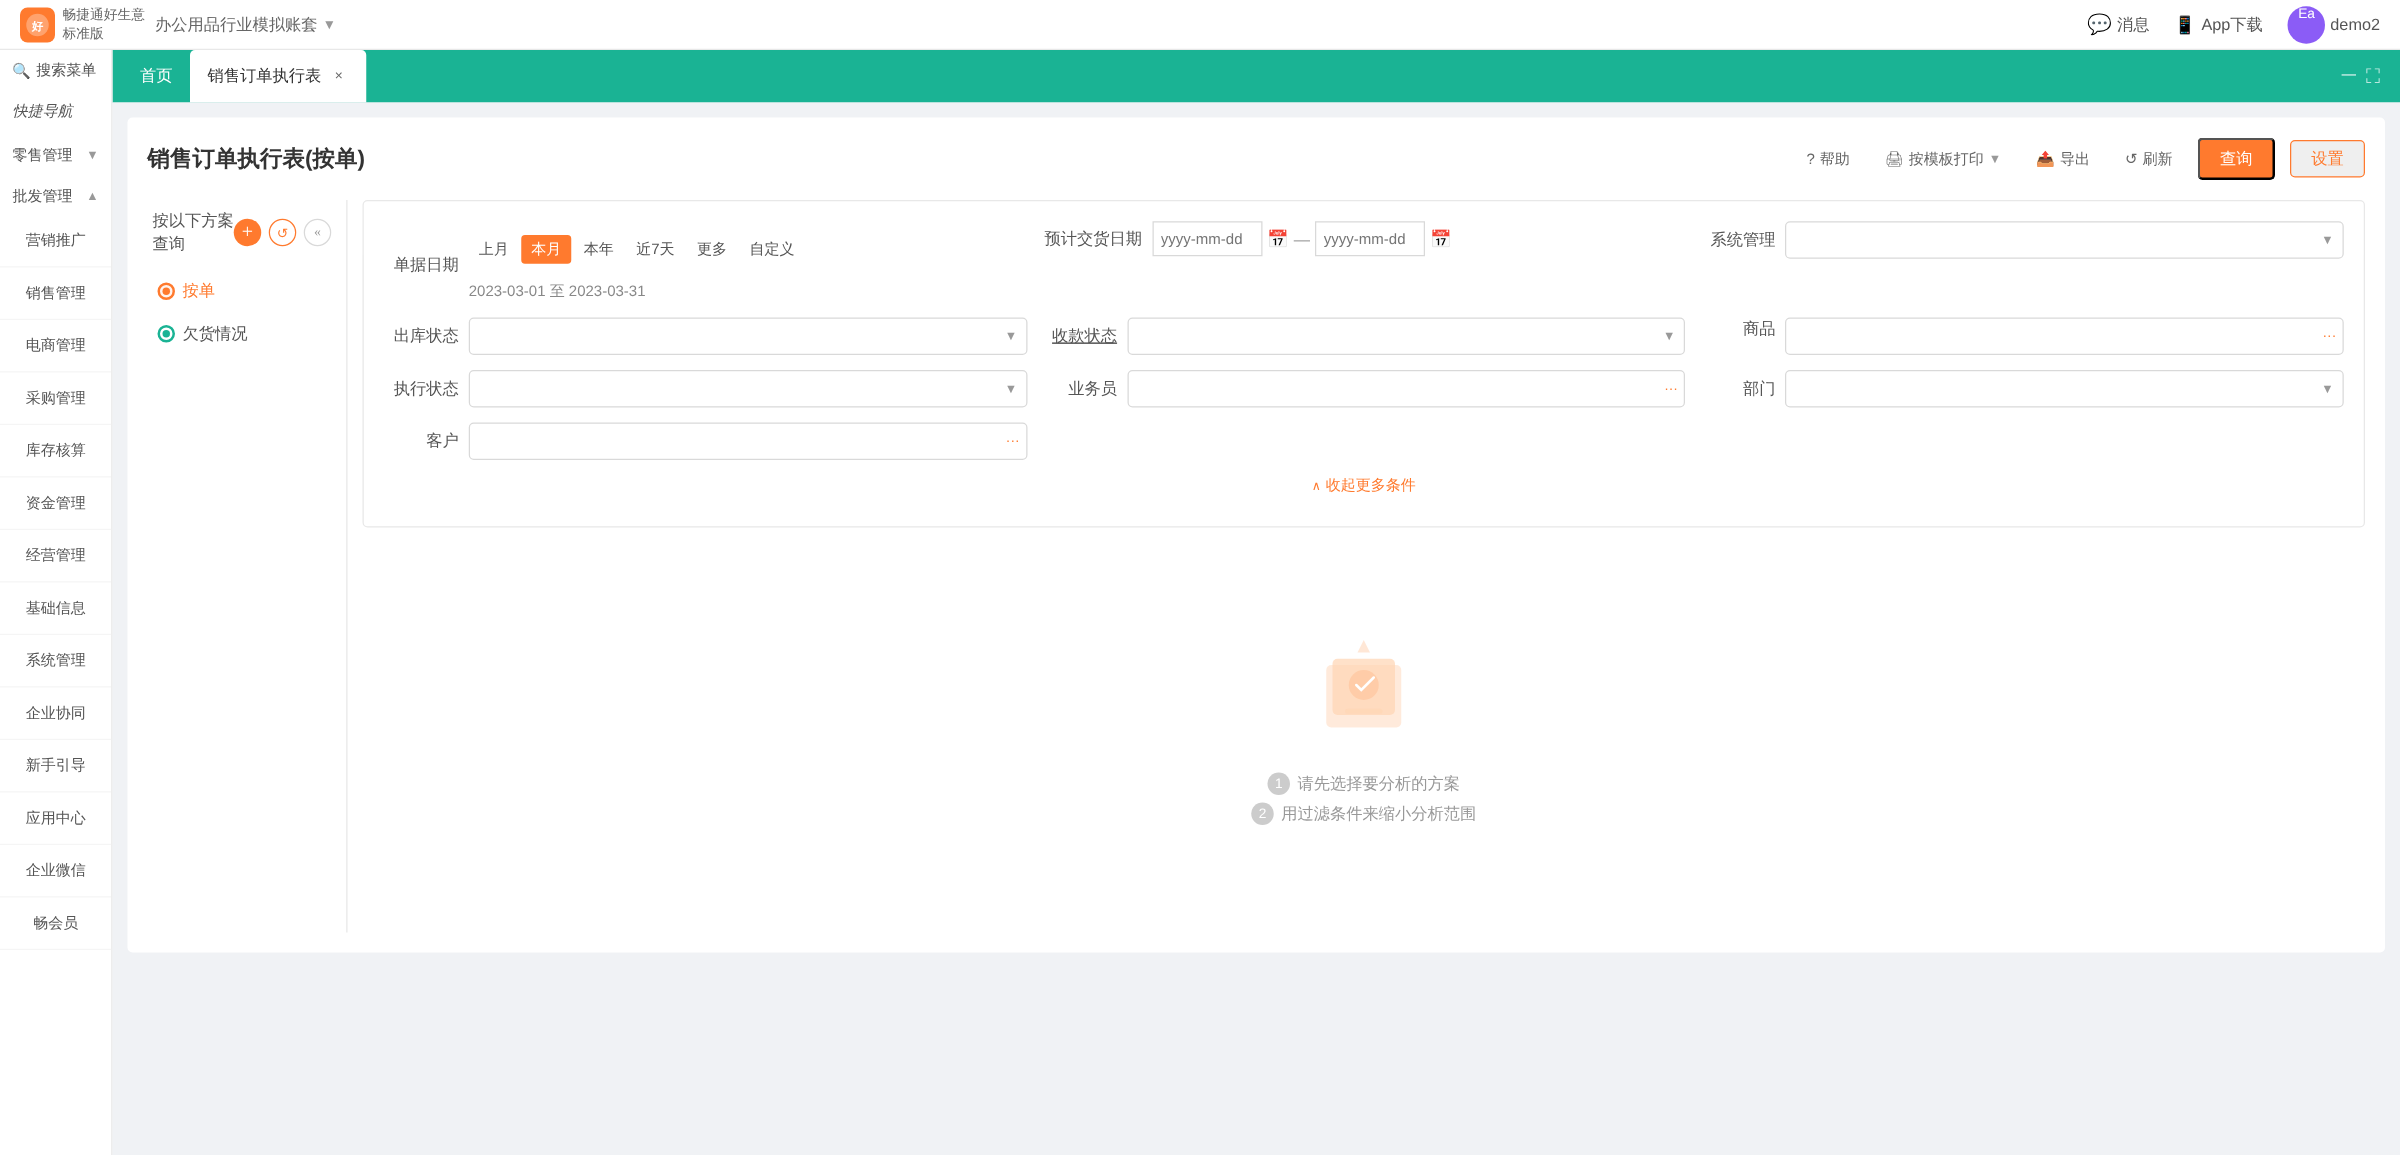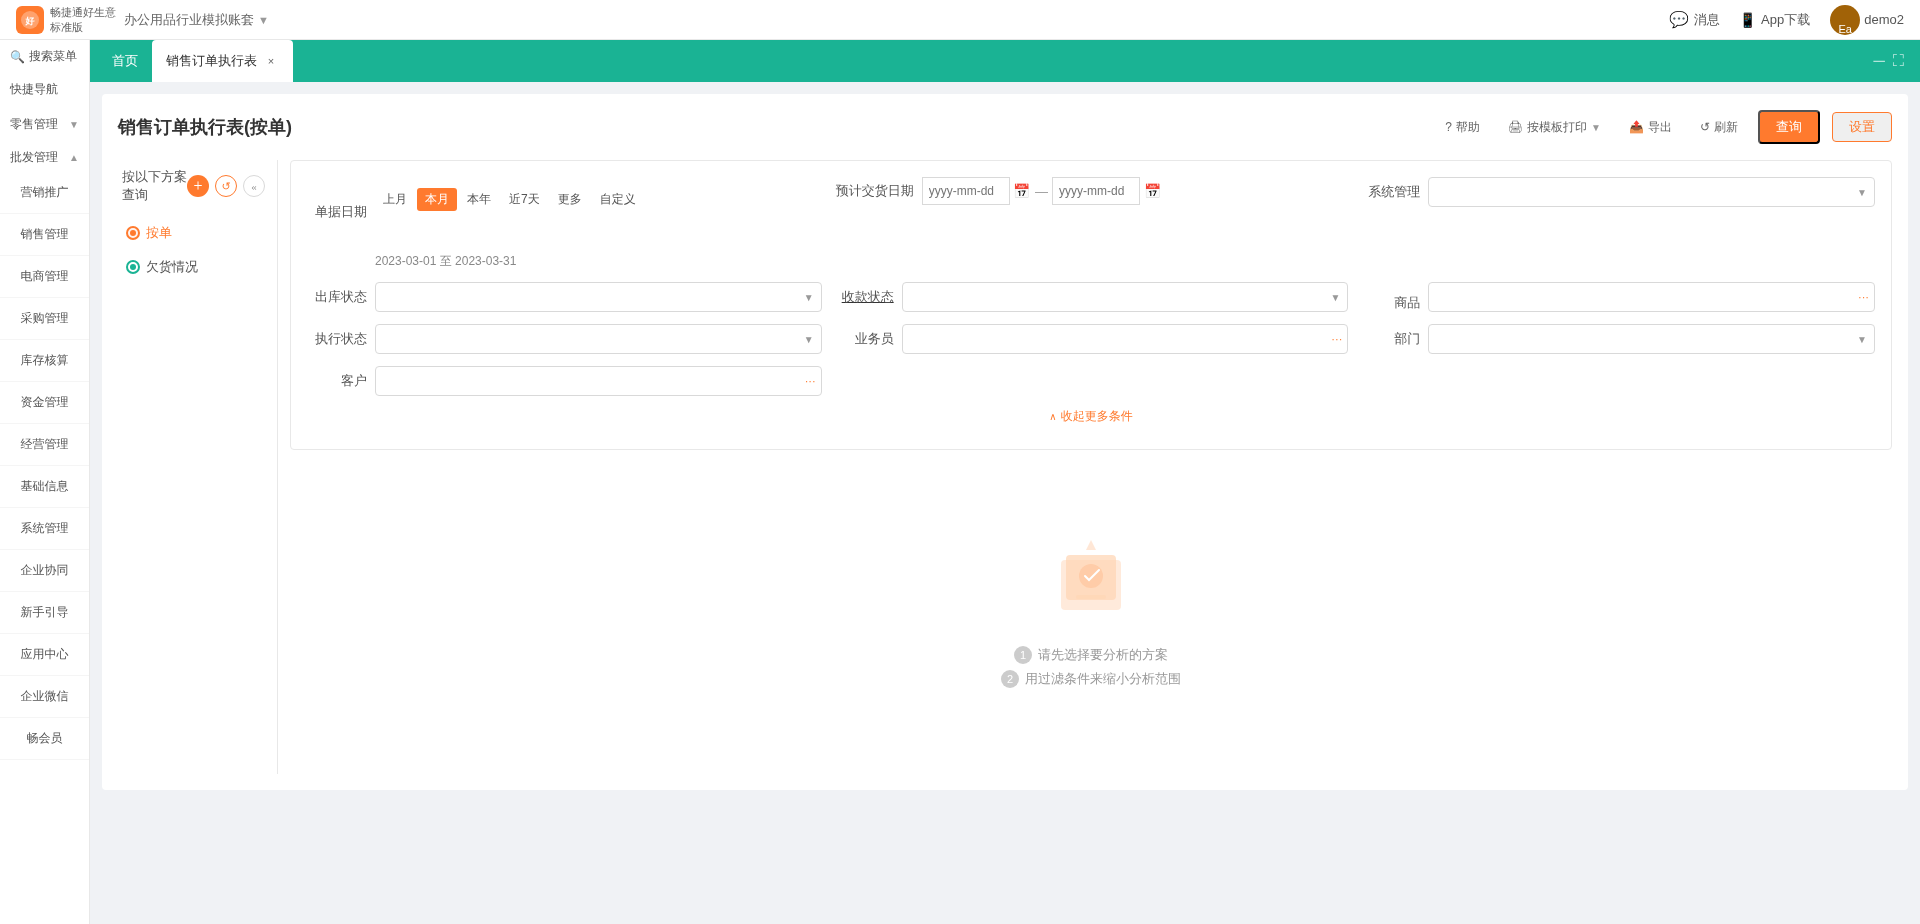--- a/index.html
+++ b/index.html
@@ -7,30 +7,30 @@
 
     
     .top-bar { height: 40px; background: #fff; display: flex; align-items: center; justify-content: space-between; padding: 0 16px; border-bottom: 1px solid #e8e8e8; flex-shrink: 0; }
     .top-bar-left { display: flex; align-items: center; gap: 8px; }
     .logo-area { display: flex; align-items: center; gap: 6px; }
     .logo-icon { width: 28px; height: 28px; background: #ff7a2e; border-radius: 6px; display: flex; align-items: center; justify-content: center; color: #fff; font-size: 12px; font-weight: bold; }
     .logo-text { font-size: 11px; color: #666; line-height: 1.3; }
     .breadcrumb-area { display: flex; align-items: center; gap: 4px; color: #666; font-size: 13px; }
     .top-bar-right { display: flex; align-items: center; gap: 20px; }
     .top-right-item { display: flex; align-items: center; gap: 4px; color: #555; font-size: 13px; cursor: pointer; }
-    .avatar { width: 30px; height: 30px; background: #a16207; border-radius: 50%; display: flex; align-items: flex-end; justify-content: center; color: #fff; font-size: 12px; overflow: hidden; }
+    .avatar { width: 30px; height: 30px; background: #8b5cf6; border-radius: 50%; display: flex; align-items: flex-start; justify-content: center; color: #fff; font-size: 12px; overflow: hidden; }
 
     
     .main-layout { display: flex; flex: 1; overflow: hidden; }
 
     
     .sidebar { width: 90px; background: #fff; border-right: 1px solid #e8e8e8; display: flex; flex-direction: column; overflow-y: auto; flex-shrink: 0; }
     .sidebar-item { padding: 12px 4px; text-align: center; cursor: pointer; font-size: 12px; color: #555; transition: color 0.2s; border-bottom: 1px solid #f5f5f5; }
     .sidebar-search { display: flex; align-items: center; gap: 4px; padding: 8px 10px; font-size: 12px; color: #555; cursor: pointer; }
-    .sidebar-nav { display: flex; align-items: center; justify-content: space-between; padding: 8px 10px; font-size: 12px; color: #555; cursor: pointer; }
+    .sidebar-nav { display: flex; align-items: center; justify-content: space-between; padding: 8px 10px; font-size: 12px; color: #555; cursor: pointer; font-style: italic; }
     .sidebar-section-title { padding: 10px 10px 6px; font-size: 12px; color: #555; display: flex; align-items: center; justify-content: space-between; cursor: pointer; }
     .arrow-icon { font-size: 10px; color: #999; }
 
     
     .content-area { flex: 1; display: flex; flex-direction: column; overflow: hidden; }
 
     
     .tab-bar { height: 42px; background: #1ab394; display: flex; align-items: center; padding: 0 8px; gap: 0; flex-shrink: 0; }
     .tab-item { height: 42px; display: flex; align-items: center; padding: 0 14px; font-size: 13px; cursor: pointer; color: rgba(255,255,255,0.8); gap: 6px; }
     .tab-item.home { color: #fff; }
@@ -260,21 +260,21 @@
                     <span class="filter-label" style="min-width:60px;margin-top:26px;">单据日期</span>
                     <div class="date-range-tabs">
                       <span class="date-tab">上月</span>
                       <span class="date-tab active">本月</span>
                       <span class="date-tab">本年</span>
                       <span class="date-tab">近7天</span>
                       <span class="date-tab">更多</span>
                       <span class="date-tab">自定义</span>
                     </div>
                   </div>
-                  <div style="display:flex;align-items:center;gap:2px;padding-left:68px;margin-top:28px;">
+                  <div style="display:flex;align-items:center;gap:2px;padding-left:68px;">
                     <span style="font-size:12px;color:#888;">2023-03-01 至 2023-03-31</span>
                   </div>
                 </div>
 
                 <div class="filter-cell" style="align-items:center;">
                   <span class="filter-label" style="min-width:80px;">预计交货日期</span>
                   <div style="display:flex;align-items:center;gap:4px;flex:1;">
                     <input class="date-range-input" type="text" placeholder="yyyy-mm-dd" style="">
                     <span style="color:#ff7a2e;cursor:pointer;font-size:14px;">📅</span>
                     <span style="color:#999;">—</span>
@@ -315,21 +315,21 @@
                   <div class="filter-state-dropdown">
                     <select>
                       <option></option>
                       <option>已收款</option>
                       <option>未收款</option>
                       <option>部分收款</option>
                     </select>
                     <span class="ddarrow">▼</span>
                   </div>
                 </div>
-                <div class="filter-cell" style="align-items:flex-end;">
+                <div class="filter-cell" style="align-items:flex-start;">
                   <span class="filter-label" style="min-width:60px;">商品</span>
                   <div class="input-dots" style="flex:1;">
                     <input type="text" style="flex: 1 1 0%; height: 30px; border: 1px solid rgb(217, 217, 217); border-radius: 4px; padding: 0px 26px 0px 8px; font-size: 12px; width: 100%;">
                     <span class="dots">···</span>
                   </div>
                 </div>
               </div>
 
               <div class="filter-row" style="display:grid;grid-template-columns:1fr 1fr 1fr;gap:12px;margin-bottom:12px;">
                 <div class="filter-cell" style="align-items:center;">

